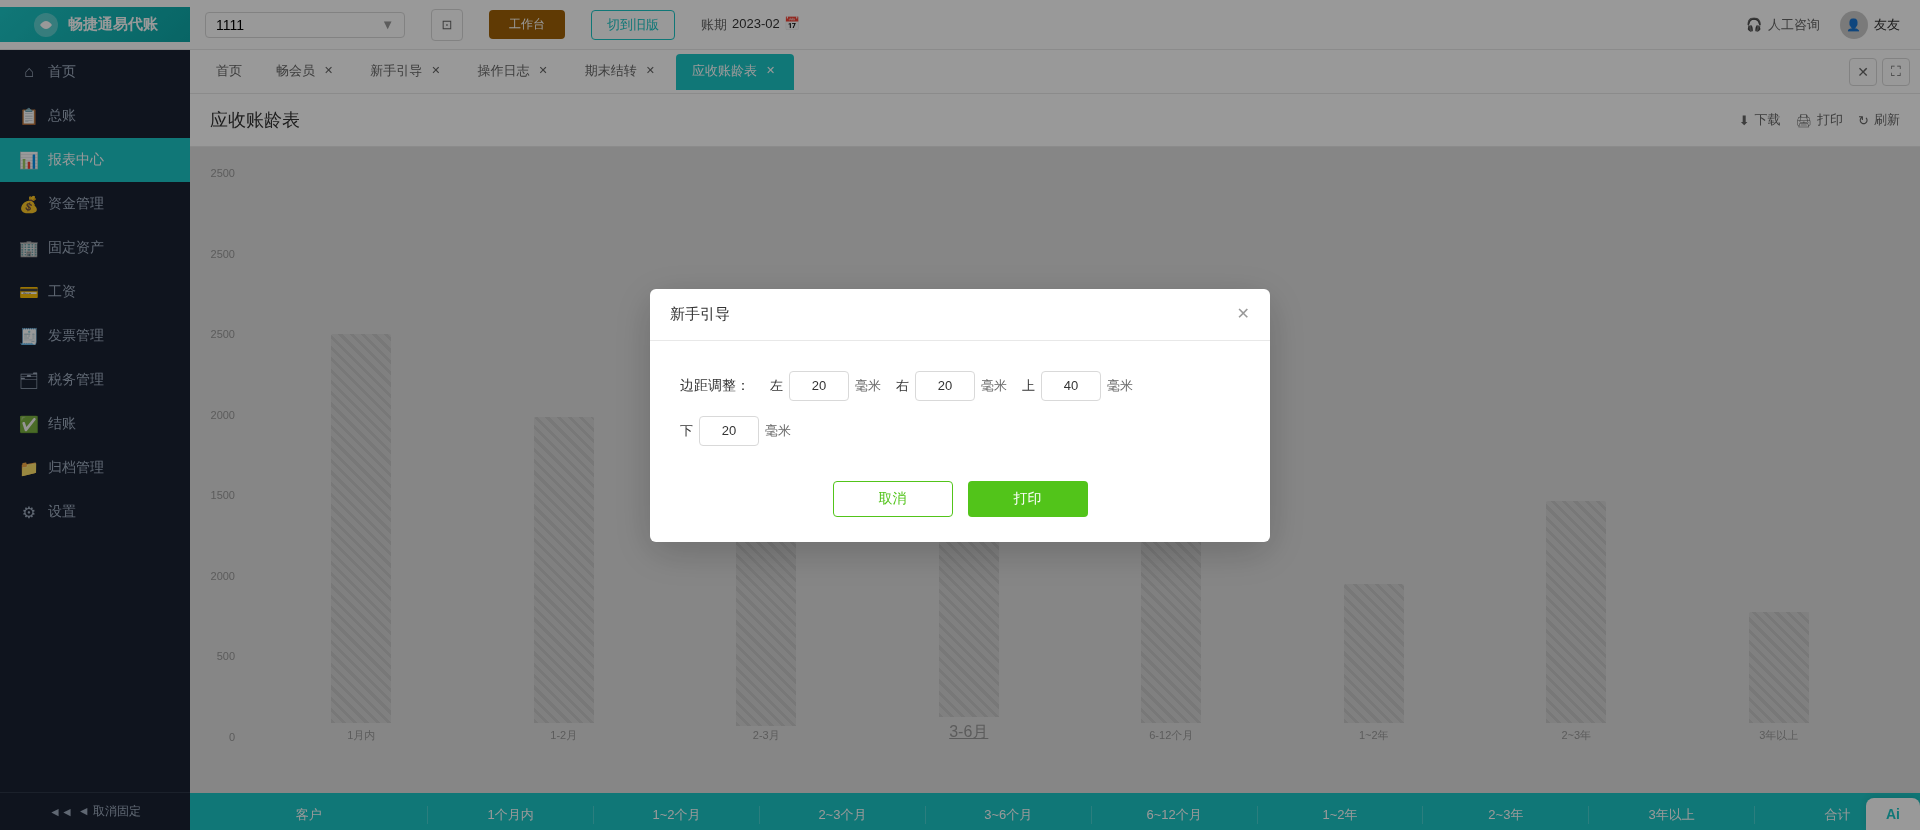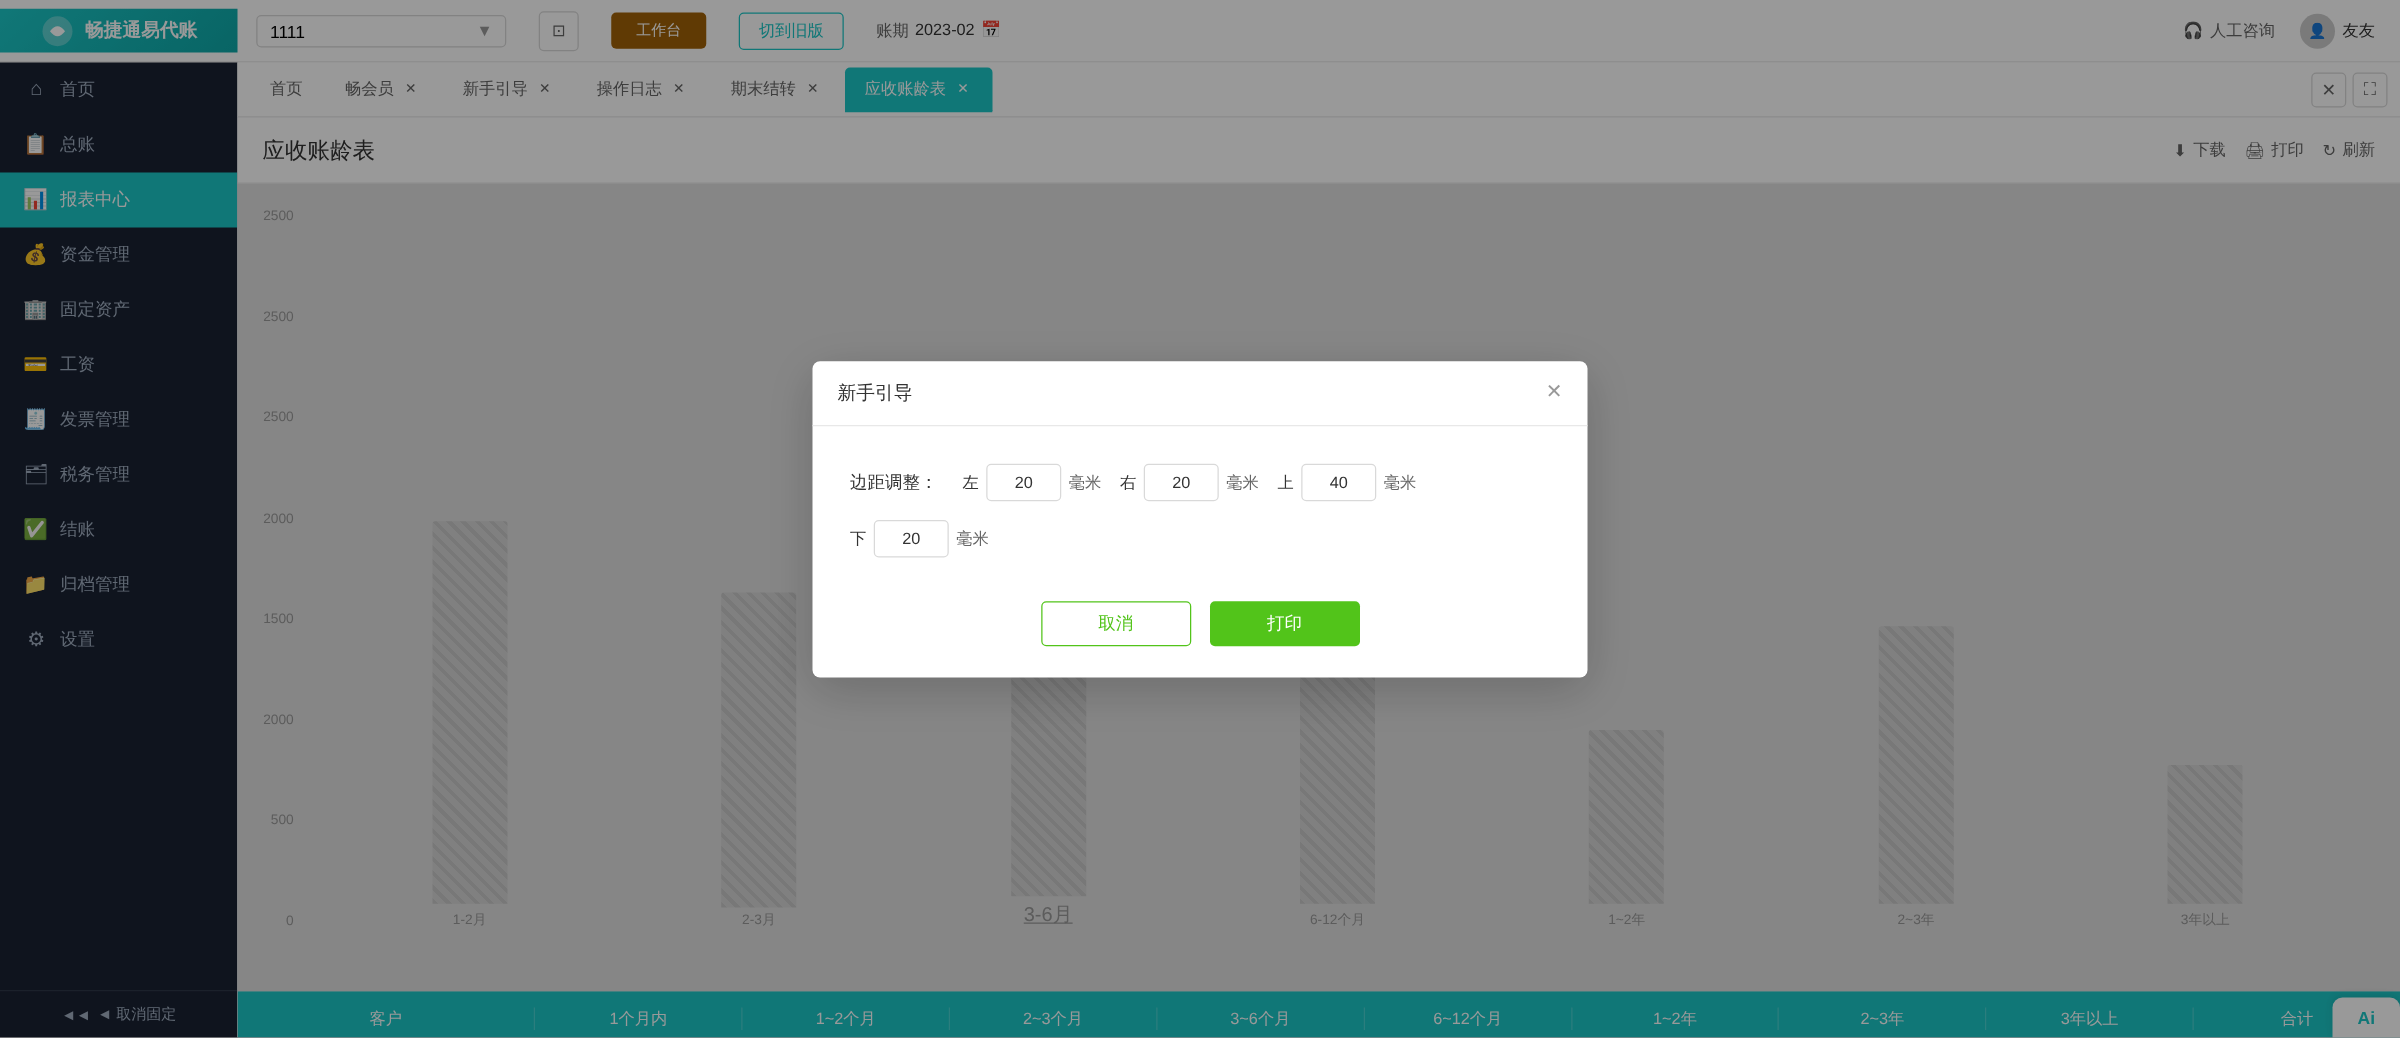--- a/index.html
+++ b/index.html
@@ -587,20 +587,26 @@
             <span>2500</span>
             <span>2500</span>
             <span>2000</span>
             <span>1500</span>
             <span>2000</span>
             <span>500</span>
             <span>0</span>
           </div>
 
           <div style="display: flex; width: 100%; height: 100%; align-items: flex-end; justify-content: space-around; padding: 0 20px;">
+            <div style="display: flex; flex-direction: column; align-items: center; height: 100%;">
+              <div style="flex: 1; display: flex; align-items: flex-end; width: 60px;">
+                <div class="chart-bar" style="width: 100%; height: 70%;"></div>
+              </div>
+              <span style="font-size: 11px; color: #999; margin-top: 5px;">1月内</span>
+            </div>
             <div style="display: flex; flex-direction: column; align-items: center; height: 100%;">
               <div style="flex: 1; display: flex; align-items: flex-end; width: 60px;">
                 <div class="chart-bar" style="width: 100%; height: 55%;"></div>
               </div>
               <span style="font-size: 11px; color: #999; margin-top: 5px;">1-2月</span>
             </div>
             <div style="display: flex; flex-direction: column; align-items: center; height: 100%;">
               <div style="flex: 1; display: flex; align-items: flex-end; width: 60px;">
                 <div class="chart-bar" style="width: 100%; height: 45%;"></div>
               </div>

